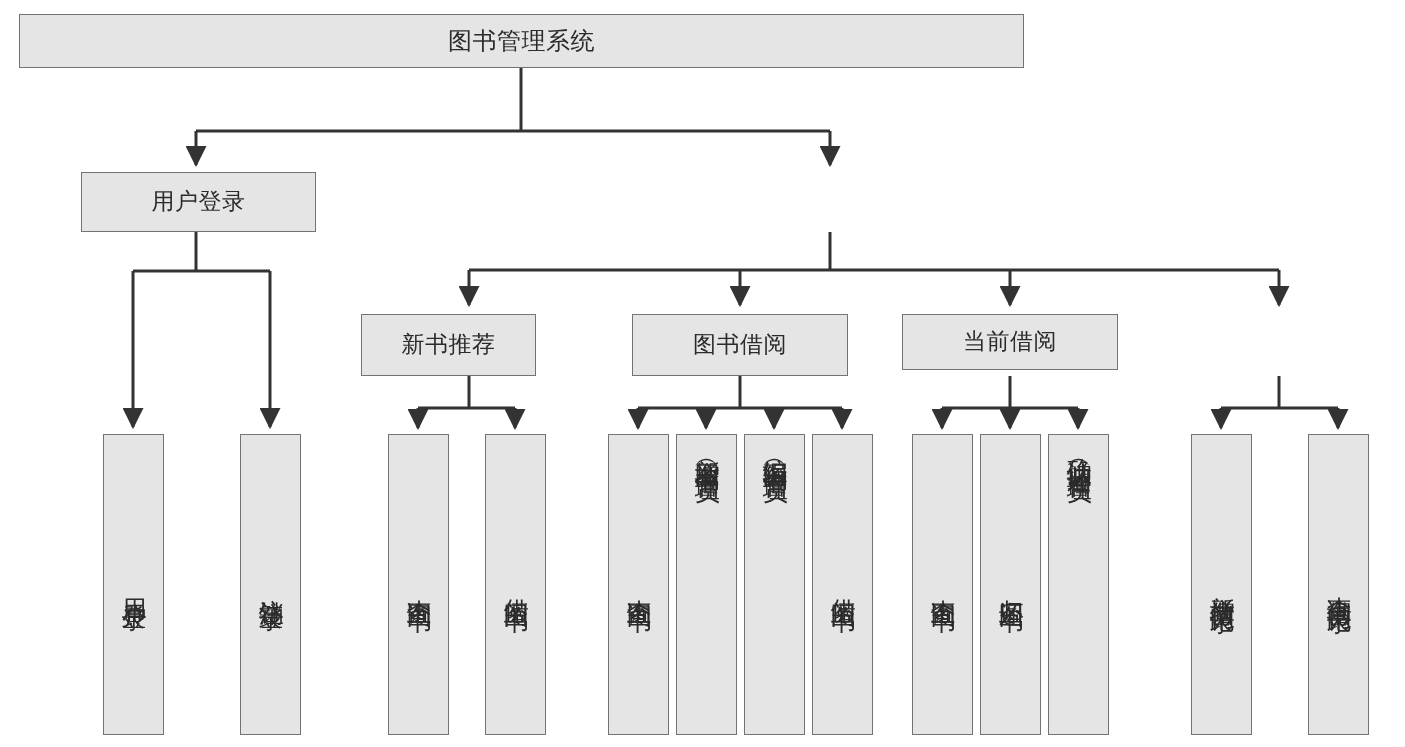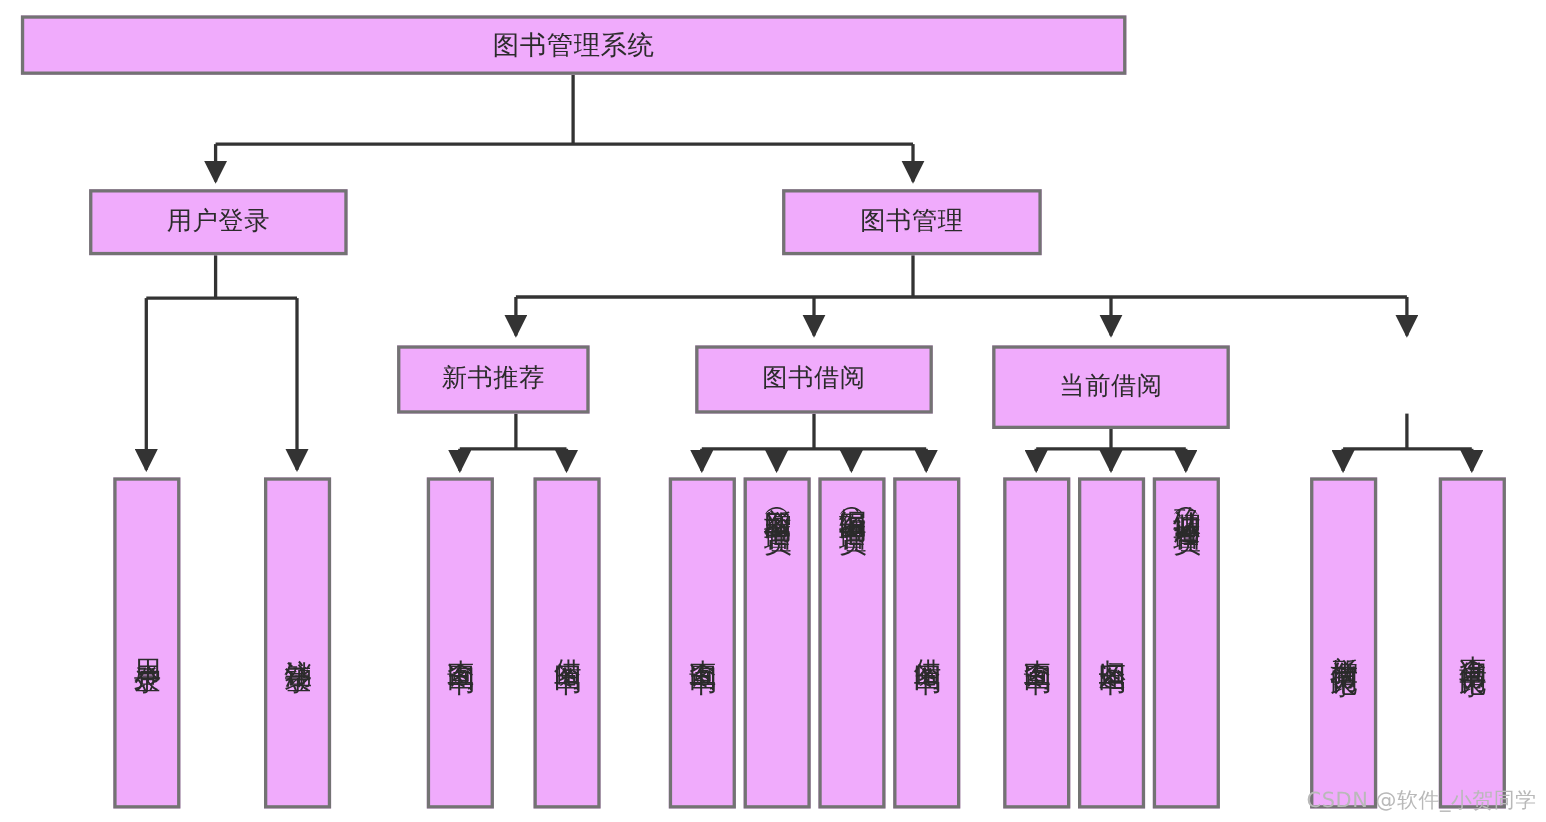--- a/index.html
+++ b/index.html
@@ -22,22 +22,22 @@
     position: absolute;
     left: 0;
     top: 0;
     width: 1405px;
     height: 747px;
     pointer-events: none;
   }
   .node {
     position: absolute;
     box-sizing: border-box;
-    background: #f0abfc;
-    border: 3px solid #737373;
+    background: #e5e5e5;
+    border: 1px solid #737373;
     display: flex;
     align-items: center;
     justify-content: center;
     text-align: center;
     color: #2b2b2b;
   }
   .node .lbl {
     display: block;
     line-height: 1.18;
     letter-spacing: 0.5px;
@@ -132,33 +132,30 @@
   </svg>
 
   <div class="node h root" style="left:19px; top:14px; width:1005px; height:54px;">
     <span class="lbl">图书管理系统</span>
   </div>
 
   <div class="node h" style="left:81px; top:172px; width:235px; height:60px;">
     <span class="lbl">用户登录</span>
   </div>
 
-  <div class="node h" style="left:711px; top:172px; width:236px; height:60px;">
-    <span class="lbl">图书管理</span>
-  </div>
 
   <div class="node h" style="left:361px; top:314px; width:175px; height:62px;">
     <span class="lbl">新书推荐</span>
   </div>
 
   <div class="node h" style="left:632px; top:314px; width:216px; height:62px;">
     <span class="lbl">图书借阅</span>
   </div>
 
-  <div class="node h" style="left:902px; top:314px; width:216px; height:76px;">
+  <div class="node h" style="left:902px; top:314px; width:216px; height:56px;">
     <span class="lbl">当前借阅</span>
   </div>
 
 
   <div class="node v centered" style="left:103px; top:434px; width:61px; height:301px;">
     <span class="lbl">用户登录</span>
   </div>
   <div class="node v centered" style="left:240px; top:434px; width:61px; height:301px;">
     <span class="lbl">注销登录</span>
   </div>
@@ -193,15 +190,14 @@
     <span class="lbl">确认归还（管理员）</span>
   </div>
 
   <div class="node v centered" style="left:1191px; top:434px; width:61px; height:301px;">
     <span class="lbl">新增借阅记录</span>
   </div>
   <div class="node v centered" style="left:1308px; top:434px; width:61px; height:301px;">
     <span class="lbl">查询借阅记录</span>
   </div>
 
-  <div class="watermark">CSDN @软件_小贺同学</div>
 
 </div>
 
 </body></html>

